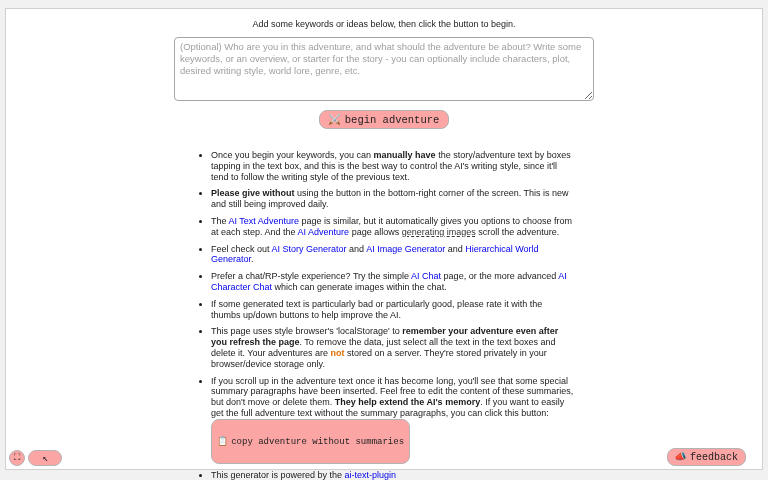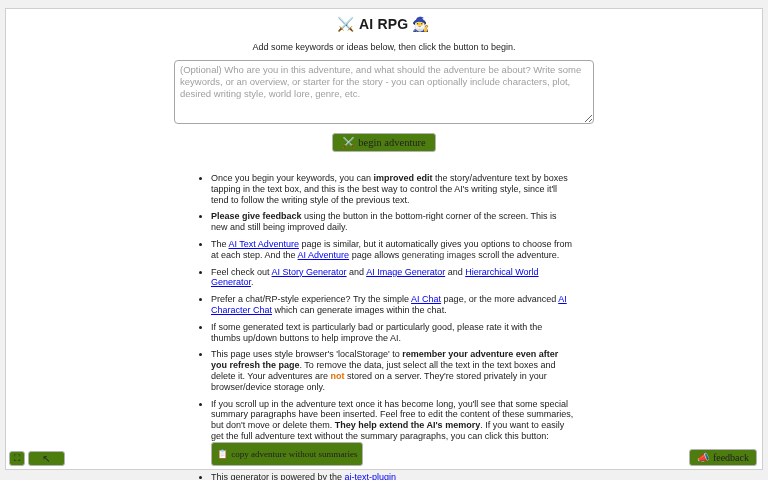--- a/index.html
+++ b/index.html
@@ -18,63 +18,60 @@
   .title { text-align:center; font-size:14px; font-weight:bold; margin-top:7px; letter-spacing:.2px; }
   .subtitle { text-align:center; font-size:9px; margin-top:10px; color:#222; }
   .story-input {
     display:block; margin:8px auto 0; width:420px; height:64px;
     border:1px solid #a6a6a6; border-radius:4px; padding:3px 5px;
     font-family:inherit; font-size:9.5px; line-height:1.25; color:#222;
     resize:both; background:#fff;
   }
   .story-input::placeholder { color:#9f9f9f; opacity:1; }
   .btn {
-    display:inline-block; background:#4d7c0f; border:1px solid #b3b3b3; border-radius:3px;
-    font-family:Liberation Serif, serif; font-size:10.5px; color:#222; padding:2px 9px; cursor:pointer;
+    display:inline-block; background:#fca5a5; border:1px solid #b3b3b3; border-radius:8px;
+    font-family:Liberation Mono, monospace; font-size:10.5px; color:#222; padding:2px 9px; cursor:pointer;
     white-space:nowrap;
   }
   .center-row { text-align:center; margin-top:8px; }
   .tips {
     width:380px; margin:21px auto 0; padding-left:17px;
     font-size:9px; line-height:1.2; list-style:disc;
   }
   .tips li { margin-bottom:6px; }
   b { font-weight:bold; }
-  .lnk { color:#0000ee; text-decoration:underline; cursor:pointer;text-align:center; }
-  .dashed { color:#333; text-decoration-style:dashed; text-underline-offset:1px; cursor:pointer; }
+  .lnk { color:#0000ee; cursor:pointer;text-align:center; }
+  .dashed { color:#333; text-decoration:underline; text-decoration-style:dashed; text-underline-offset:1px; cursor:pointer; }
   .orange { font-weight:bold; }
-  .btn-inline { font-size:9px; padding:6px 5px; }
+  .btn-inline { font-size:9px; padding:16px 5px; }
   .footer-left { position:absolute; left:3px; bottom:3px; display:flex; gap:3px; }
-  .footer-right { position:absolute; right:5px; bottom:3px; }
+  .footer-right { position:absolute; right:16px; bottom:3px; }
   .btn-sq { font-size:9px; padding:1px 4px; }
   .btn-arrow { font-size:10px; padding:1px 13px; }
   .ico { margin-right:3px; }
 </style>
 </head>
 <body>
 
 <div class="panel">
 
-  <h1 class="title"><span>⚔️</span>
-    <span>AI RPG</span>
-    <span>🧙‍♂️</span></h1>
 
   <div class="subtitle">Add some keywords or ideas below, then click the button to begin.</div>
 
   <textarea class="story-input" placeholder="(Optional) Who are you in this adventure, and what should the adventure be about? Write some keywords, or an overview, or starter for the story - you can optionally include characters, plot, desired writing style, world lore, genre, etc." style=""></textarea>
 
   <div class="center-row">
     <button class="btn"><span class="ico">⚔️</span><span>begin adventure</span></button>
   </div>
 
   <ul class="tips">
 
-    <li><span>Once you begin your keywords, you can </span><b>improved edit</b><span> the story/adventure text by boxes tapping in the text box, and this is the best way to control the AI's writing style, since it'll tend to follow the writing style of the previous text.</span></li>
+    <li><span>Once you begin your keywords, you can </span><b>manually have</b><span> the story/adventure text by boxes tapping in the text box, and this is the best way to control the AI's writing style, since it'll tend to follow the writing style of the previous text.</span></li>
 
-    <li><b>Please give feedback</b><span> using the button in the bottom-right corner of the screen. This is new and still being improved daily.</span></li>
+    <li><b>Please give without</b><span> using the button in the bottom-right corner of the screen. This is new and still being improved daily.</span></li>
 
     <li><span>The </span><a class="lnk">AI Text Adventure</a><span> page is similar, but it automatically gives you options to choose from at each step. And the </span><a class="lnk">AI Adventure</a><span> page allows </span><a class="dashed">generating images</a><span> scroll the adventure.</span></li>
 
     <li><span>Feel check out </span><a class="lnk">AI Story Generator</a><span> and </span><a class="lnk">AI Image Generator</a><span> and </span><a class="lnk">Hierarchical World Generator</a><span>.</span></li>
 
     <li><span>Prefer a chat/RP-style experience? Try the simple </span><a class="lnk">AI Chat</a><span> page, or the more advanced </span><a class="lnk">AI Character Chat</a><span> which can generate images within the chat.</span></li>
 
     <li><span>If some generated text is particularly bad or particularly good, please rate it with the thumbs up/down buttons to help improve the AI.</span></li>
 
     <li><span>This page uses style browser's 'localStorage' to </span><b>remember your adventure even after you refresh the page</b><span>. To remove the data, just select all the text in the text boxes and delete it. Your adventures are </span><b class="orange" style="color:#e07000;">not</b><span> stored on a server. They're stored privately in your browser/device storage only.</span></li>

